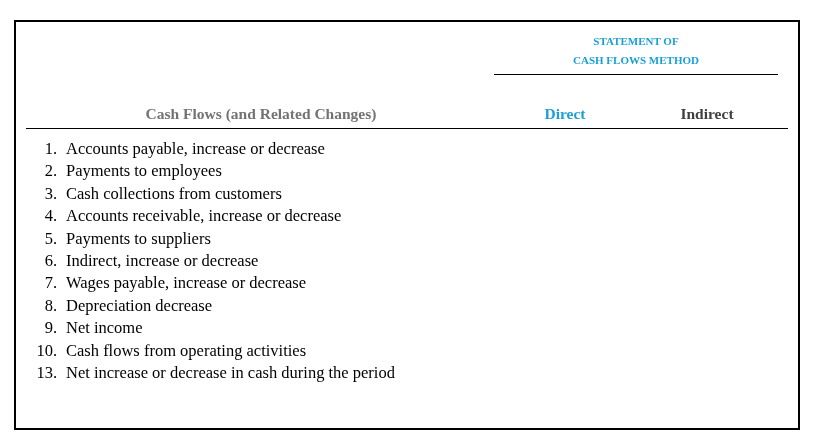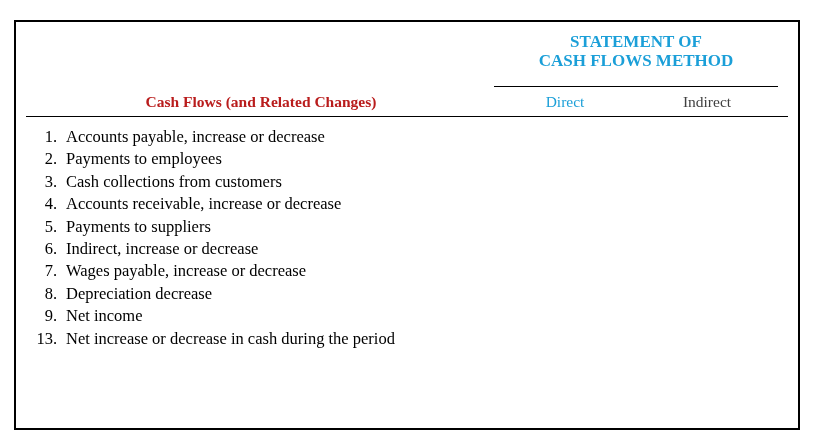--- a/index.html
+++ b/index.html
@@ -38,34 +38,35 @@
     font-size: 15.5px;
     padding-bottom: 5px;
   }
   .methods {
     width: 284px;
     margin-right: 8px;
     text-align: center;
   }
   .method-title {
     font-weight: bold;
-    font-size: 17px;
+    font-size: 11px;
     line-height: 19px;
-    padding-bottom: 16px;
+    padding-bottom: 4px;
     border-bottom: 1.5px solid #000;
   }
   .method-cols {
     display: flex;
     padding-top: 6px;
     padding-bottom: 5px;
   }
   .method-col {
     flex: 1;
-    font-weight: normal;
+    font-weight: bold;
     font-size: 15.5px;
+    margin-top: 24px;
   }
   .full-rule {
     border: none;
     border-top: 1.5px solid #000;
     margin: 0 -2px 0 -2px;
   }
   .rows {
     padding-top: 9px;
     padding-left: 4px;
   }
@@ -86,21 +87,21 @@
   }
   .accent { color: #1b9fd8; }
 </style>
 </head>
 <body>
 
 <div class="page">
   <div class="table-box">
 
     <div class="header-row">
-      <div class="left-head accent" style="color: #b91c1c;">Cash Flows (and Related Changes)</div>
+      <div class="left-head accent" style="color: #737373;">Cash Flows (and Related Changes)</div>
 
       <div class="methods">
         <div class="method-title accent" style="color: rgb(27, 159, 216);">
           <span>STATEMENT OF</span><br>
           <span>CASH FLOWS METHOD</span>
         </div>
         <div class="method-cols">
           <div class="method-col accent" style="color: rgb(27, 159, 216);">Direct</div>
           <div class="method-col accent" style="color: #404040;">Indirect</div>
         </div>
@@ -148,20 +149,24 @@
       <div class="row">
         <span class="row-num">8.</span>
         <span class="row-text">Depreciation decrease</span>
       </div>
 
       <div class="row">
         <span class="row-num">9.</span>
         <span class="row-text">Net income</span>
       </div>
 
+      <div class="row">
+        <span class="row-num">10.</span>
+        <span class="row-text">Cash flows from operating activities</span>
+      </div>
 
 
 
       <div class="row">
         <span class="row-num">13.</span>
         <span class="row-text">Net increase or decrease in cash during the period</span>
       </div>
     </div>
 
   </div>

